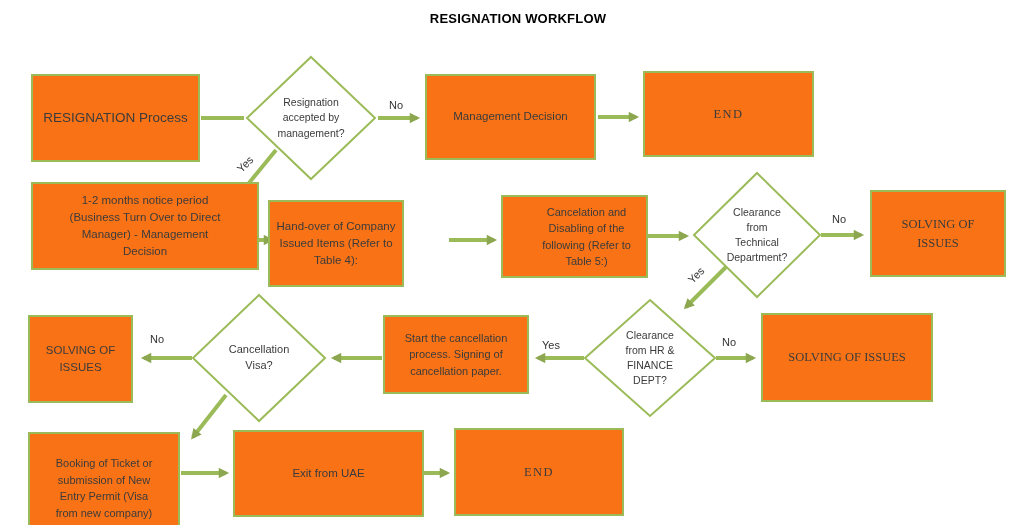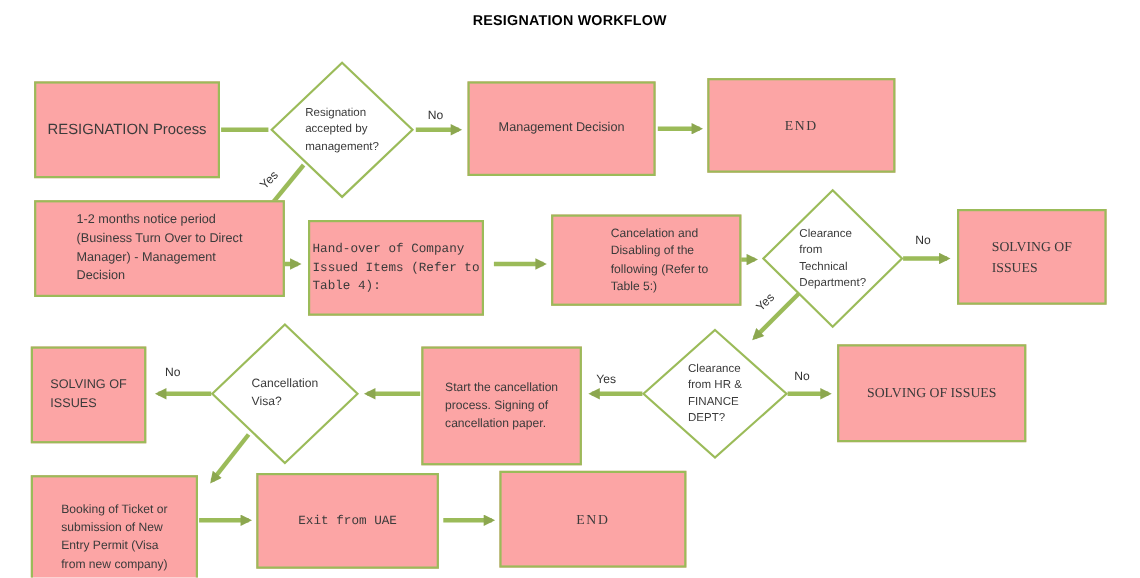--- a/index.html
+++ b/index.html
@@ -2,26 +2,26 @@
 <html style="--green: #9bbb59; --text: #3b3b3b;"><head>
 <meta charset="utf-8">
 <style>
   :root { --green:#9bbb59; --text:#3b3b3b; }
   * { box-sizing: border-box; }
   body { margin:0; background:#fff; font-family:"Liberation Sans", sans-serif; }
   .canvas { position:relative; width:1036px; height:525px; background:#fff; overflow:hidden; }
   .title { position:absolute; top:11px; left:0; width:1036px; text-align:center;
            font-weight:bold; font-size:13px; color:#000; letter-spacing:0.2px; }
   svg.layer { position:absolute; left:0; top:0; }
-  .node-box { position:absolute; border:2px solid var(--green); background:#fca5a5;
+  .node-box { position:absolute; border:2px solid var(--green); background:#f97316;
               display:flex; align-items:center; justify-content:center;
-              text-align:left; color:var(--text); white-space:pre-line;
+              text-align:center; color:var(--text); white-space:pre-line;
               line-height:1.5; padding:2px; }
   .dlabel { position:absolute; display:flex; align-items:center; justify-content:center;
-            color:var(--text); white-space:pre-line; line-height:1.45; }
+            text-align:center; color:var(--text); white-space:pre-line; line-height:1.45; }
   .elabel { position:absolute; font-size:11px; color:#333; width:30px; text-align:center; }
   .rot { transform:rotate(-45deg); }
   .fs-sm  { font-size:10.5px; }
   .fs-md  { font-size:11px; }
   .fs-base{ font-size:11.5px; }
   .fs-lg  { font-size:12.5px;font-family:Liberation Serif, serif; }
   .fs-xl  { font-size:13.5px; }
   .end-text { letter-spacing:1.5px; }
 </style>
 </head>
@@ -61,40 +61,40 @@
     <polygon points="650,300 715,358 650,416 585,358" fill="#fff" stroke="#9bbb59" stroke-width="2"></polygon>
   </svg>
 
   <div class="node-box fs-xl" style="left:31px;  top:74px;  width:169px; height:88px;">RESIGNATION Process</div>
   <div class="node-box fs-base" style="left:425px; top:74px;  width:171px; height:86px;">Management Decision</div>
   <div class="node-box fs-lg end-text" style="left:643px; top:71px; width:171px; height:86px;">END</div>
   <div class="node-box fs-base" style="left:31px;  top:182px; width:228px; height:88px;">1-2 months notice period
 (Business Turn Over  to Direct
 Manager) - Management
 Decision</div>
-  <div class="node-box fs-base" style="left:280px; top:200px; width:160px; height:87px;font-family:Liberation Mono, monospace;">Hand-over of Company
+  <div class="node-box fs-base" style="left:268px; top:200px; width:136px; height:87px;">Hand-over of Company
 Issued Items (Refer to
 Table 4):</div>
-  <div class="node-box fs-md" style="left:501px; top:195px; width:173px; height:83px;padding-left:26px;">Cancelation and
+  <div class="node-box fs-md" style="left:501px; top:195px; width:147px; height:83px;padding-left:26px;">Cancelation and
 Disabling of the
 following (Refer to
 Table 5:)</div>
   <div class="node-box fs-lg" style="left:870px; top:190px; width:136px; height:87px;">SOLVING OF
 ISSUES</div>
   <div class="node-box fs-base" style="left:28px;  top:315px; width:105px; height:88px;">SOLVING OF
 ISSUES</div>
-  <div class="node-box fs-md" style="left:383px; top:315px; width:146px; height:108px;">Start the cancellation
+  <div class="node-box fs-md" style="left:383px; top:315px; width:146px; height:79px;">Start the cancellation
 process. Signing of
 cancellation paper.</div>
   <div class="node-box fs-lg" style="left:761px; top:313px; width:172px; height:89px;">SOLVING OF ISSUES</div>
   <div class="node-box fs-md" style="left:28px;  top:432px; width:152px; height:112px;">Booking of Ticket or
 submission of New
 Entry Permit (Visa
 from new company)</div>
-  <div class="node-box fs-base" style="left:233px; top:430px; width:166px; height:87px;font-family:Liberation Mono, monospace;">Exit from UAE</div>
+  <div class="node-box fs-base" style="left:233px; top:430px; width:191px; height:87px;">Exit from UAE</div>
   <div class="node-box fs-lg end-text" style="left:454px; top:428px; width:170px; height:88px;">END</div>
 
   <div class="dlabel fs-sm" style="left:246px; top:90px;  width:130px; height:56px;">Resignation
 accepted by
 management?</div>
   <div class="dlabel fs-sm" style="left:692px; top:196px; width:130px; height:78px;">Clearance
 from
 Technical
 Department?</div>
   <div class="dlabel fs-md" style="left:194px; top:335px; width:130px; height:46px;">Cancellation

